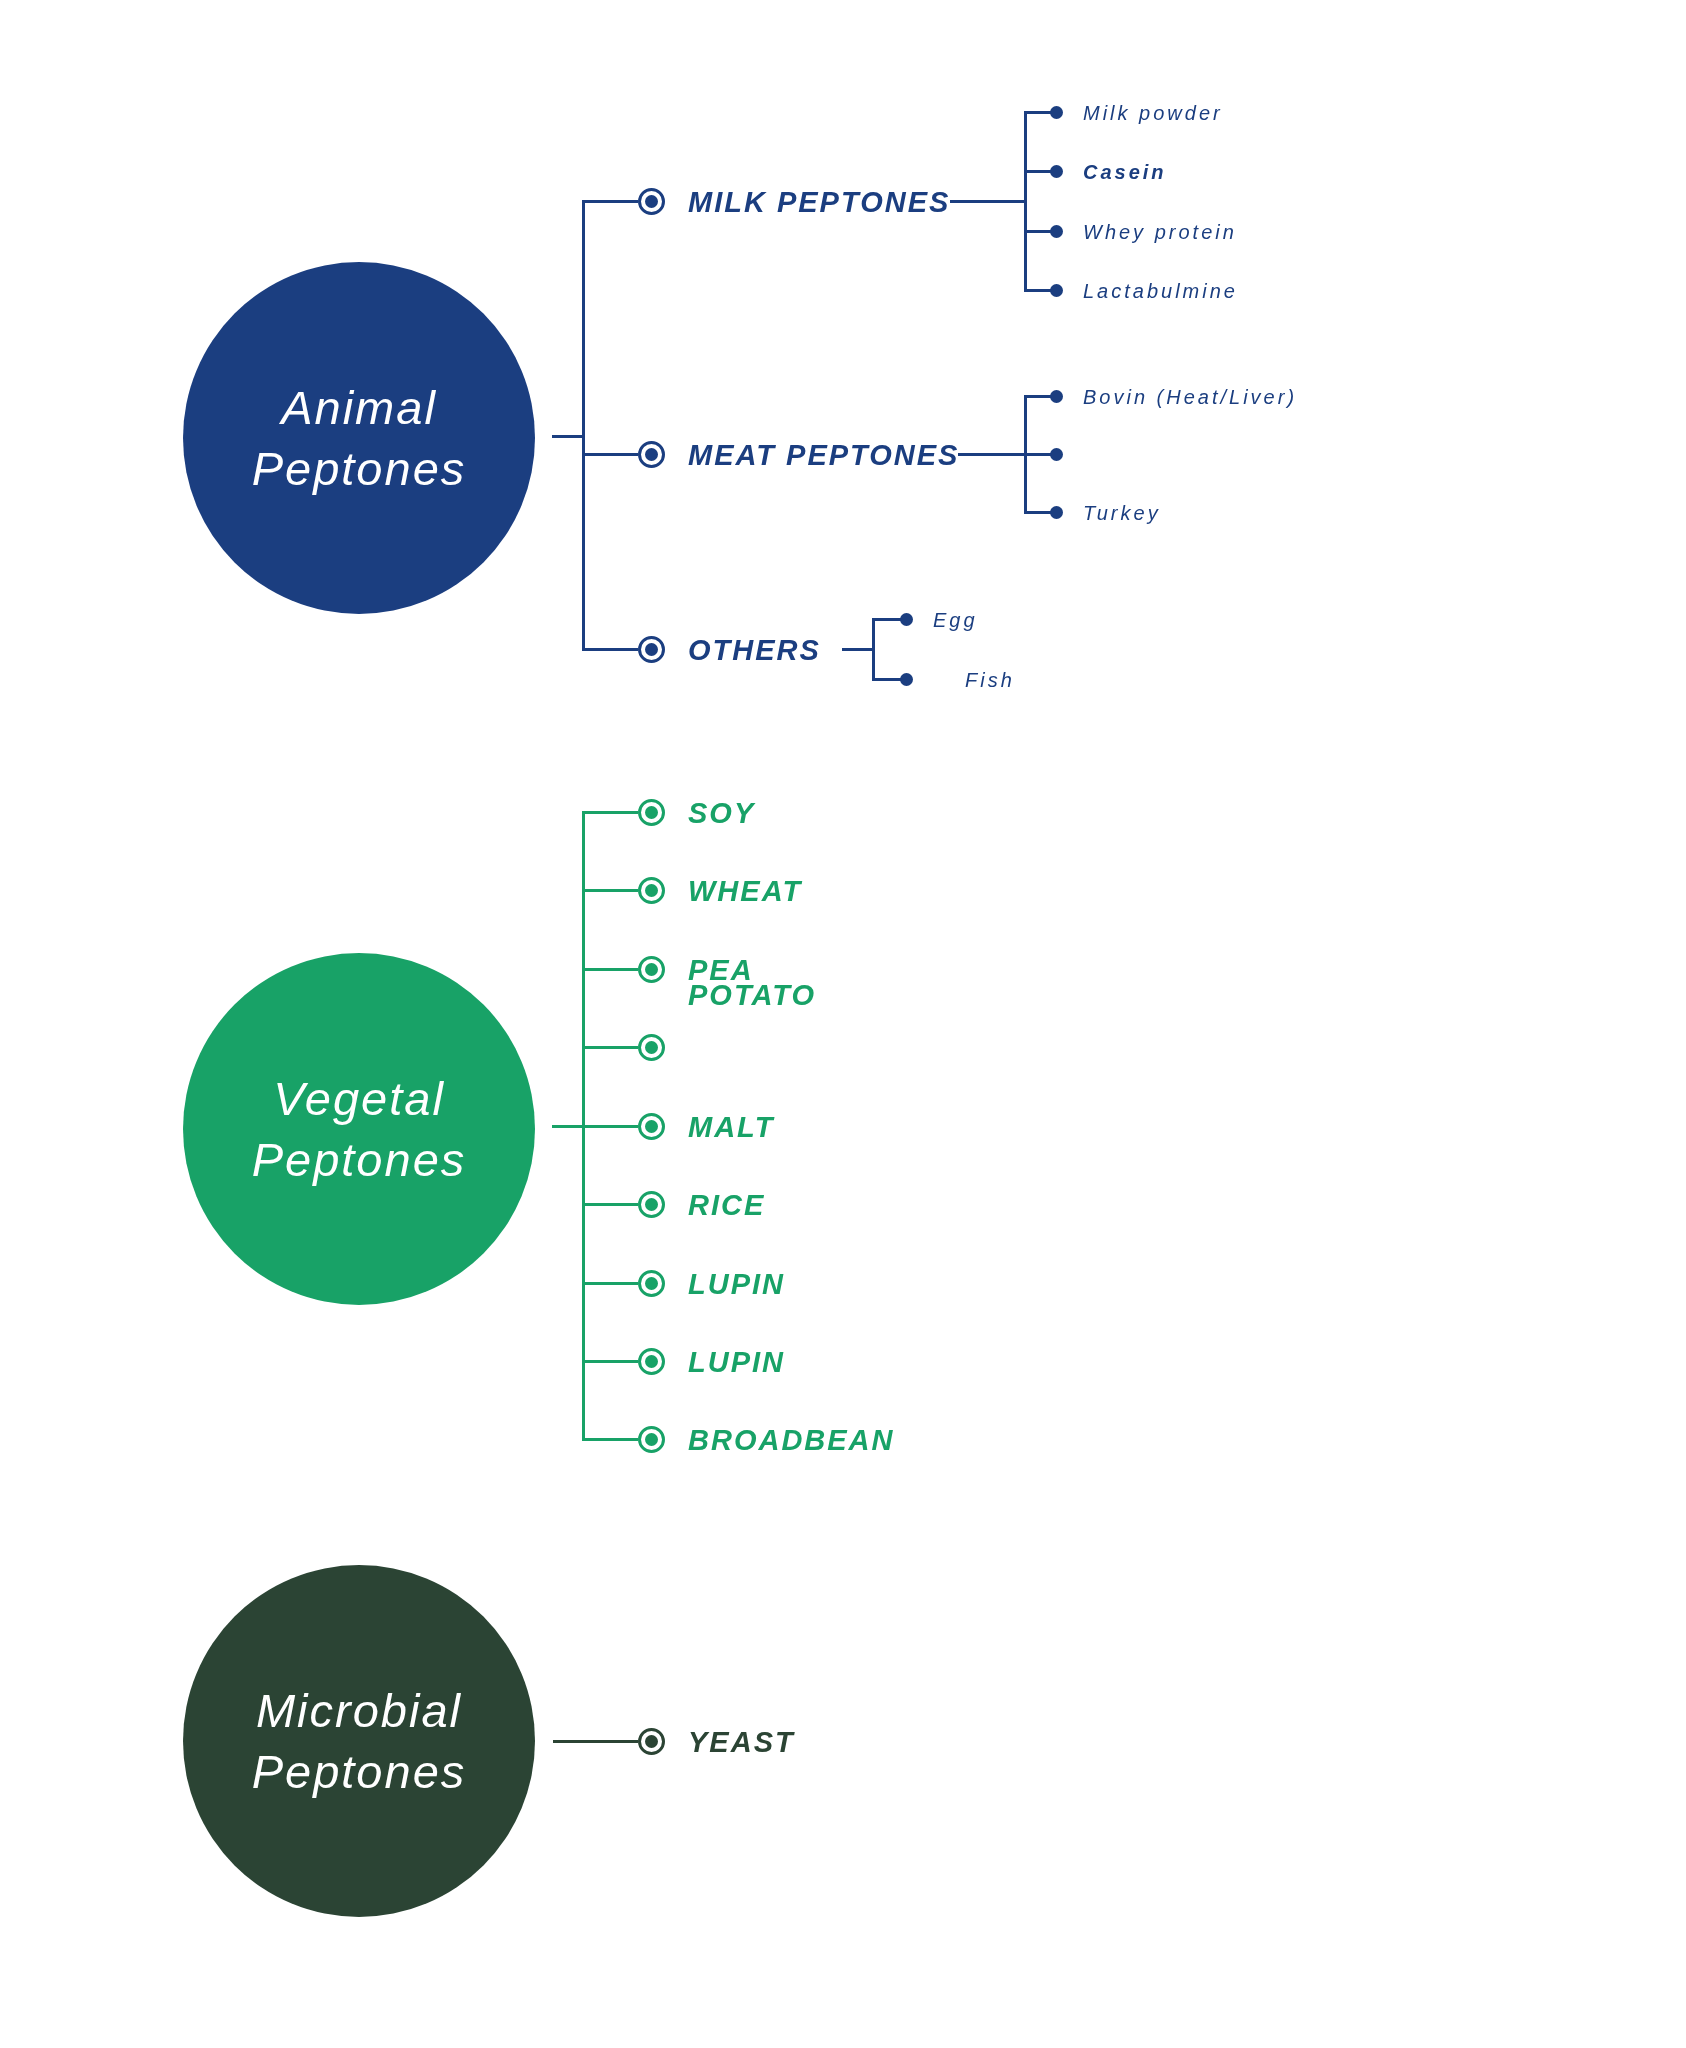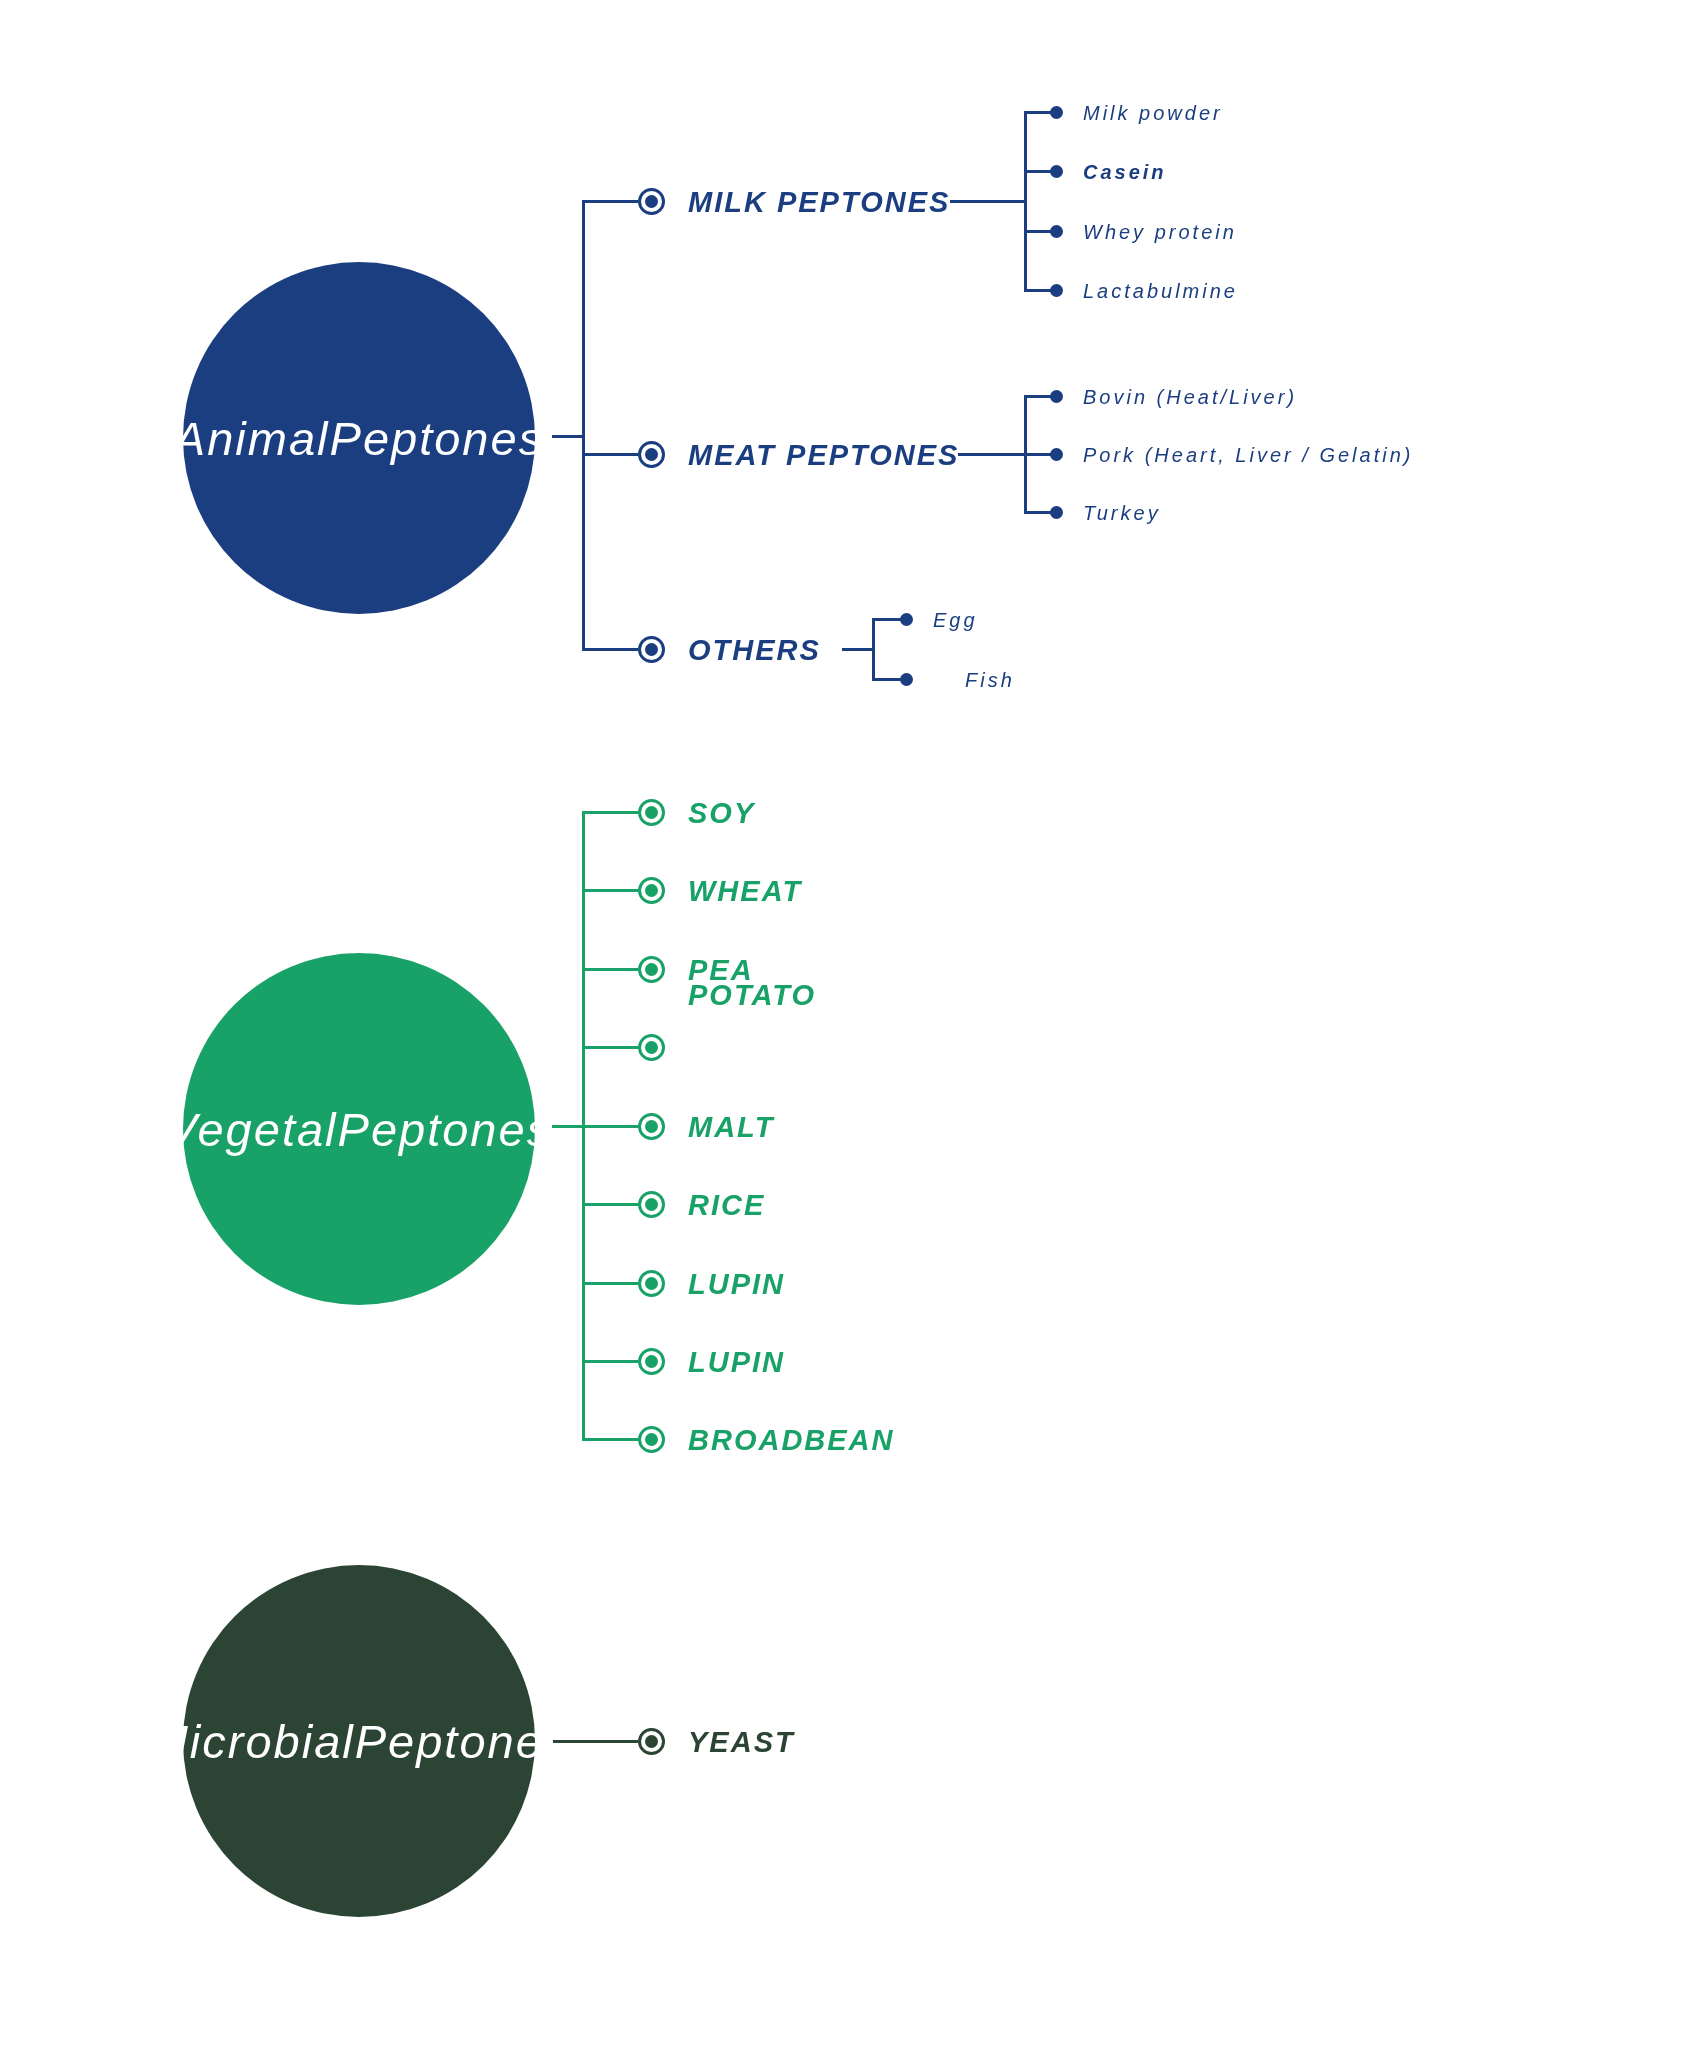--- a/index.html
+++ b/index.html
@@ -11,21 +11,21 @@
   
   .c-navy{color:var(--navy,#1B3E80);}
   .c-green{color:var(--green,#18A267);}
   .c-dgreen{color:var(--dark-green,#2B4434);}
   .bg-navy{background:var(--navy,#1B3E80);}
   .bg-green{background:var(--green,#18A267);}
   .bg-dgreen{background:var(--dark-green,#2B4434);}
   
   .circle{
     position:absolute;width:352px;height:352px;border-radius:50%;
-    display:flex;flex-direction:row;align-items:center;justify-content:center;
+    display:flex;flex-direction:column;align-items:center;justify-content:center;
     color:#ffffff;font-style:italic;font-size:47px;line-height:61px;letter-spacing:2px;
     text-align:center;
   }
   .circle span{display:block;}
   .hline{position:absolute;height:3px;background:currentColor;}
   .vline{position:absolute;width:3px;background:currentColor;}
   .dot{position:absolute;width:13px;height:13px;border-radius:50%;background:currentColor;}
   .bullet{
     position:absolute;width:27px;height:27px;border:3px solid currentColor;
     border-radius:50%;box-sizing:border-box;background:#ffffff;
@@ -82,21 +82,20 @@
   <div class="cat c-navy" style="left:688px;top:440px;">MEAT PEPTONES</div>
   <div class="hline c-navy" style="left:958px;top:453px;width:68px;"></div>
   <div class="vline c-navy" style="left:1024px;top:395px;height:119px;"></div>
 
   <div class="hline c-navy" style="left:1026px;top:395px;width:31px;"></div>
   <div class="dot c-navy" style="left:1050px;top:390px;"></div>
   <div class="leaf c-navy" style="left:1083px;top:380px;">Bovin (Heat/Liver)</div>
 
   <div class="hline c-navy" style="left:1026px;top:453px;width:31px;"></div>
   <div class="dot c-navy" style="left:1050px;top:448px;"></div>
-  <div class="leaf c-navy" style="left:1083px;top:438px;">Pork (Heart, Liver / Gelatin)</div>
 
   <div class="hline c-navy" style="left:1026px;top:511px;width:31px;"></div>
   <div class="dot c-navy" style="left:1050px;top:506px;"></div>
   <div class="leaf c-navy" style="left:1083px;top:496px;">Turkey</div>
 
   <div class="hline c-navy" style="left:584px;top:648px;width:54px;"></div>
   <div class="bullet c-navy" style="left:638px;top:636px;"></div>
   <div class="cat c-navy" style="left:688px;top:635px;">OTHERS</div>
   <div class="hline c-navy" style="left:842px;top:648px;width:32px;"></div>
   <div class="vline c-navy" style="left:872px;top:618px;height:63px;"></div>

